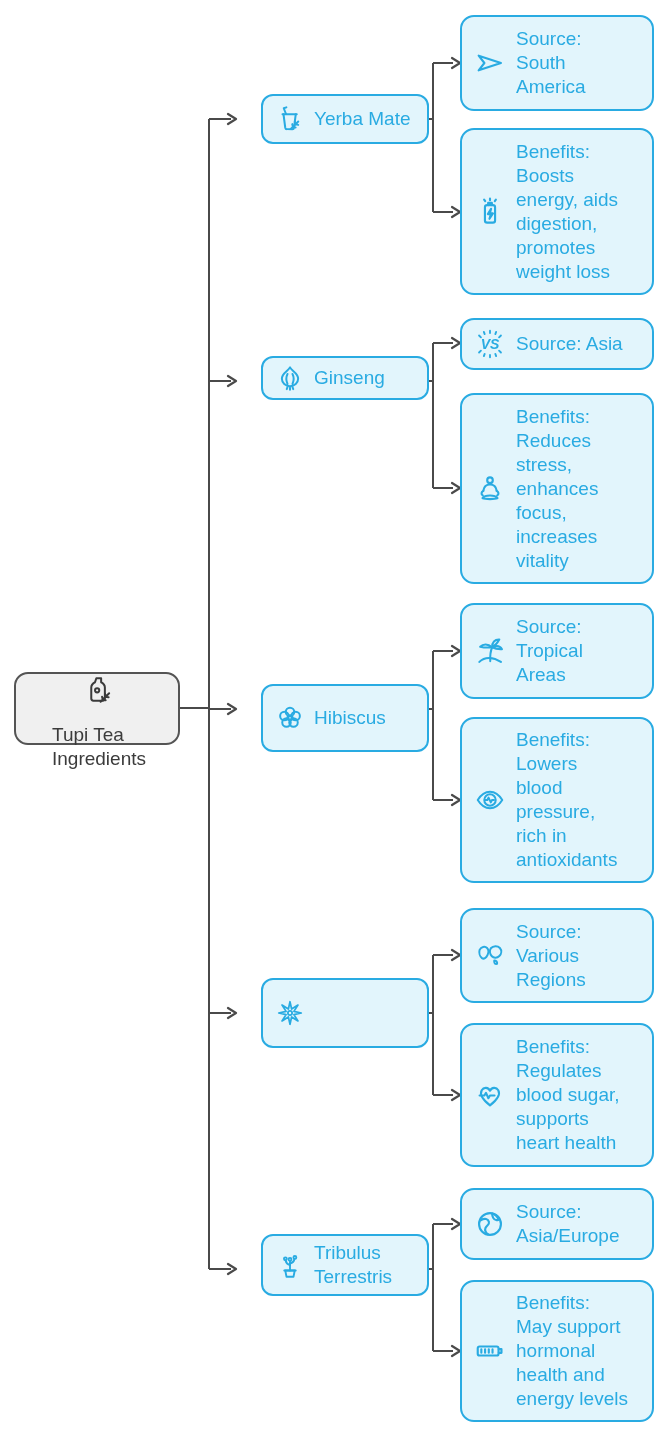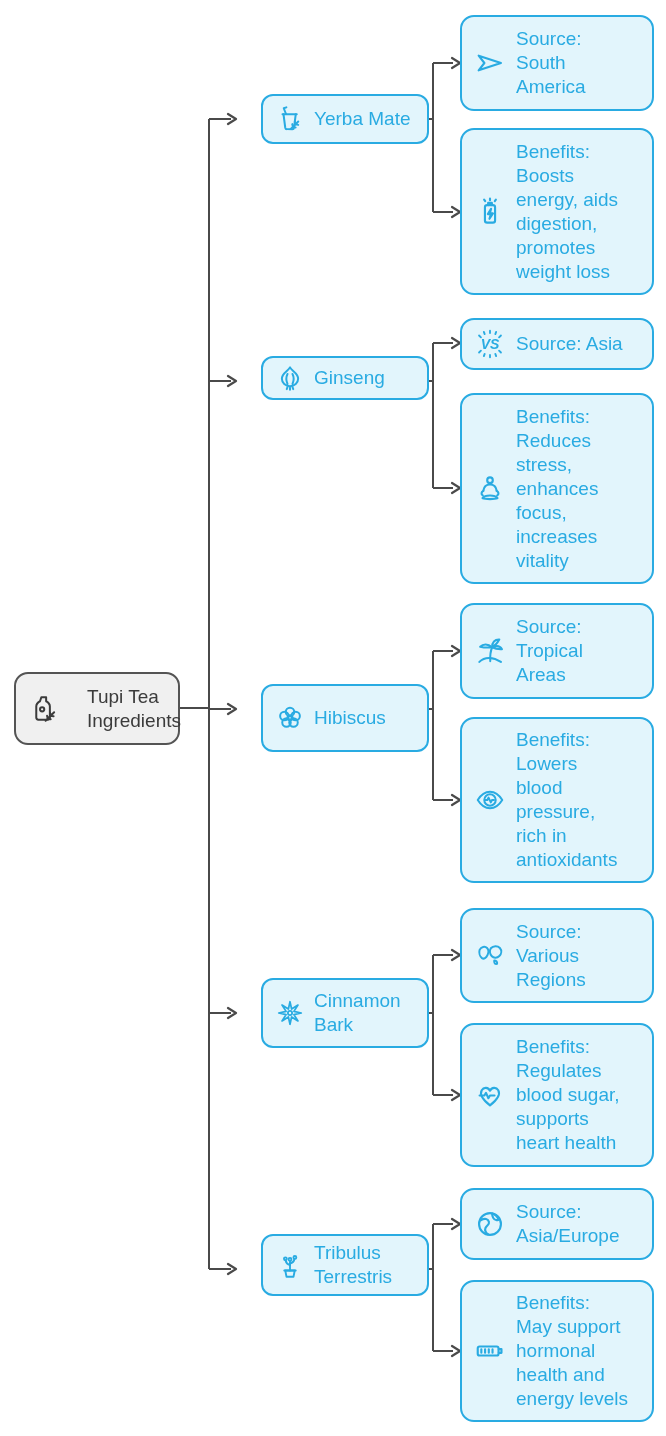--- a/index.html
+++ b/index.html
@@ -17,21 +17,21 @@
   .connectors path.ah{stroke-width:2.2;stroke-linecap:round;stroke-linejoin:round;}
   .node{
     position:absolute;z-index:1;box-sizing:border-box;
     display:flex;align-items:center;
   }
   .lbl{white-space:pre-line;line-height:24px;}
   .rootnode{
     left:14px;top:672px;width:166px;height:73px;
     background:var(--root-fill);border:2px solid var(--root-border);
     border-radius:14px;color:var(--root-text);font-size:19px;
-    padding:0 8px 0 12px;gap:27px;
+    padding:0 8px 0 12px;gap:17px;flex-direction:column;
   }
   .ingredient{
     left:237px;width:168px;
     background:var(--fill);border:2px solid var(--accent);
     border-radius:12px;color:var(--accent);font-size:19px;
     padding:0 12px 0 12px;gap:9px;margin-left:24px;
   }
   .detail{
     left:460px;width:194px;
     background:var(--fill);border:2px solid var(--accent);
@@ -276,22 +276,20 @@
 blood
 pressure,
 rich in
 antioxidants</span>
   </div>
 
   <div class="node ingredient" style="top:978px;height:70px">
     <svg class="ic" viewBox="0 0 24 24">
         <use href="#i-staranise"></use>
       </svg>
-    <span class="lbl">Cinnamon
-Bark</span>
   </div>
   <div class="node detail" style="top:908px;height:95px">
     <svg class="ic" viewBox="0 0 24 24">
         <use href="#i-worldmap"></use>
       </svg>
     <span class="lbl">Source:
 Various
 Regions</span>
   </div>
   <div class="node detail" style="top:1023px;height:144px">

